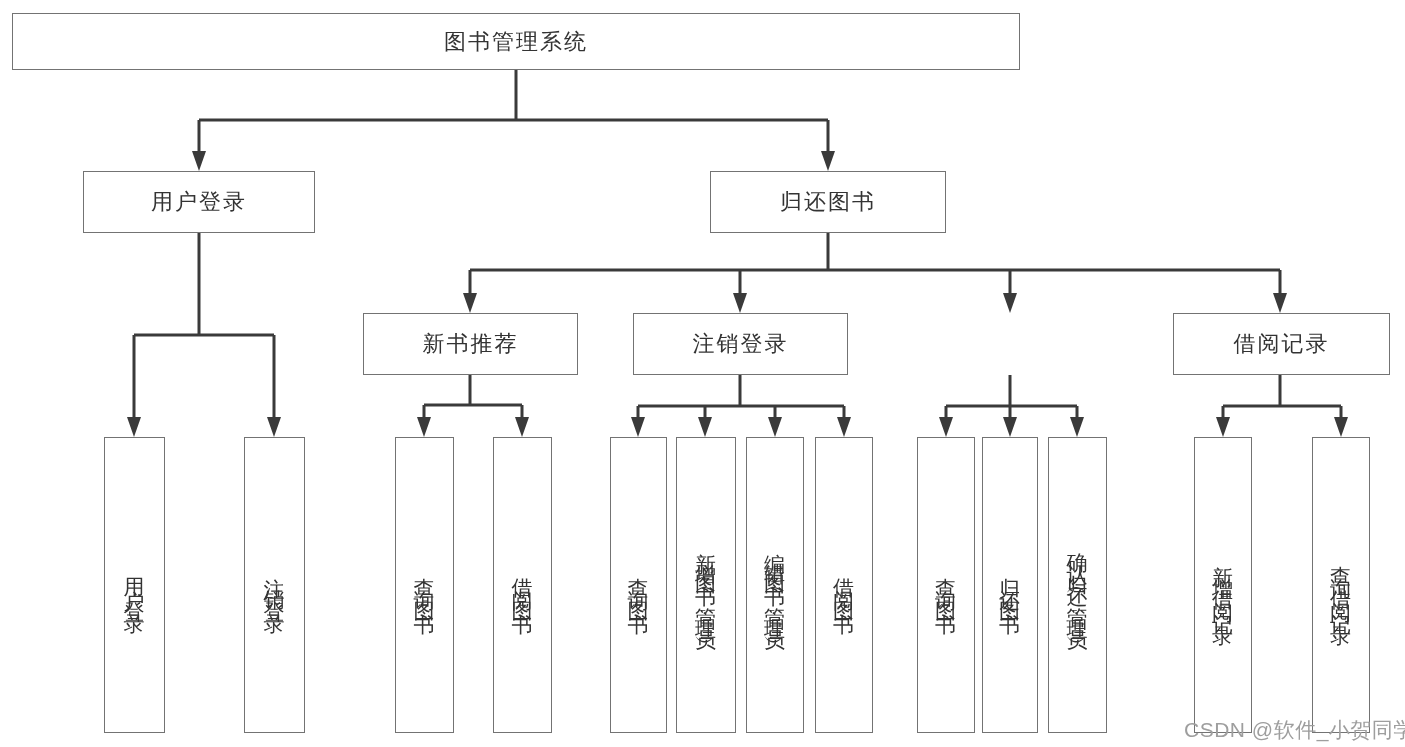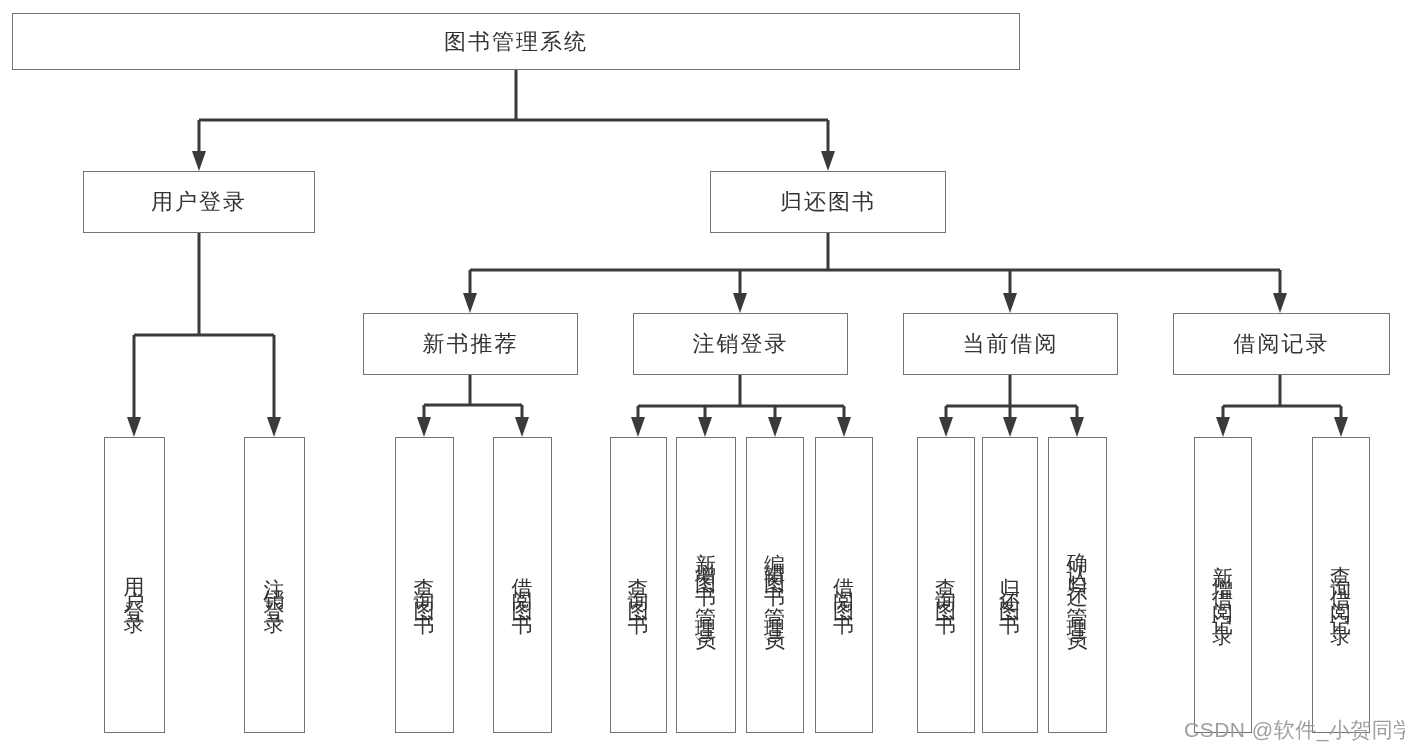--- a/index.html
+++ b/index.html
@@ -120,21 +120,20 @@
     </g>
   </svg>
 
   <div class="node h root-box">图书管理系统</div>
 
   <div class="node h lvl2 user">用户登录</div>
   <div class="node h lvl2 mgmt">归还图书</div>
 
   <div class="node h lvl3 g0">新书推荐</div>
   <div class="node h lvl3 g1">注销登录</div>
-  <div class="node h lvl3 g2">当前借阅</div>
   <div class="node h lvl3 g3">借阅记录</div>
 
   <div class="node leaf lf-u0">用户登录</div>
   <div class="node leaf lf-u1">注销登录</div>
 
   <div class="node leaf lf-n0">查询图书</div>
   <div class="node leaf lf-n1">借阅图书</div>
 
   <div class="node leaf lf-b0">查询图书</div>
   <div class="node leaf long lf-b1">新增图书（管理员）</div>

